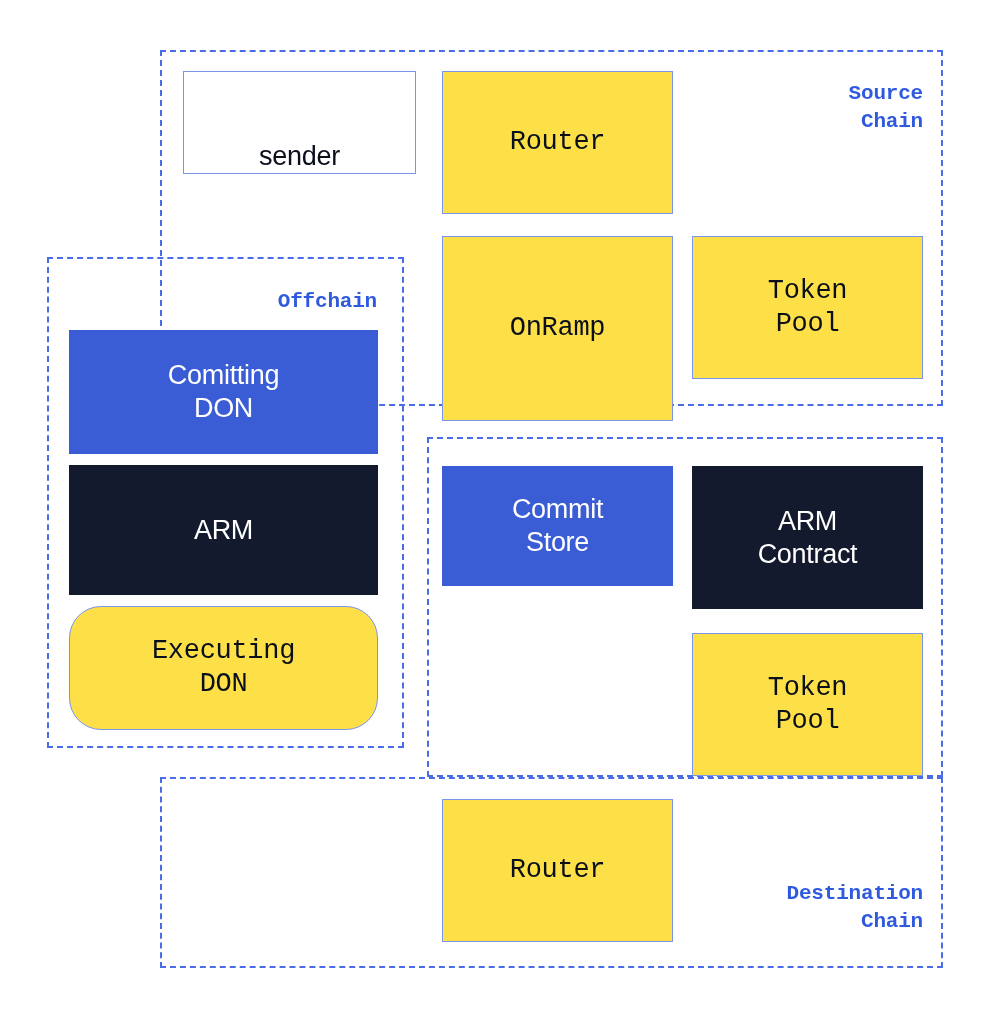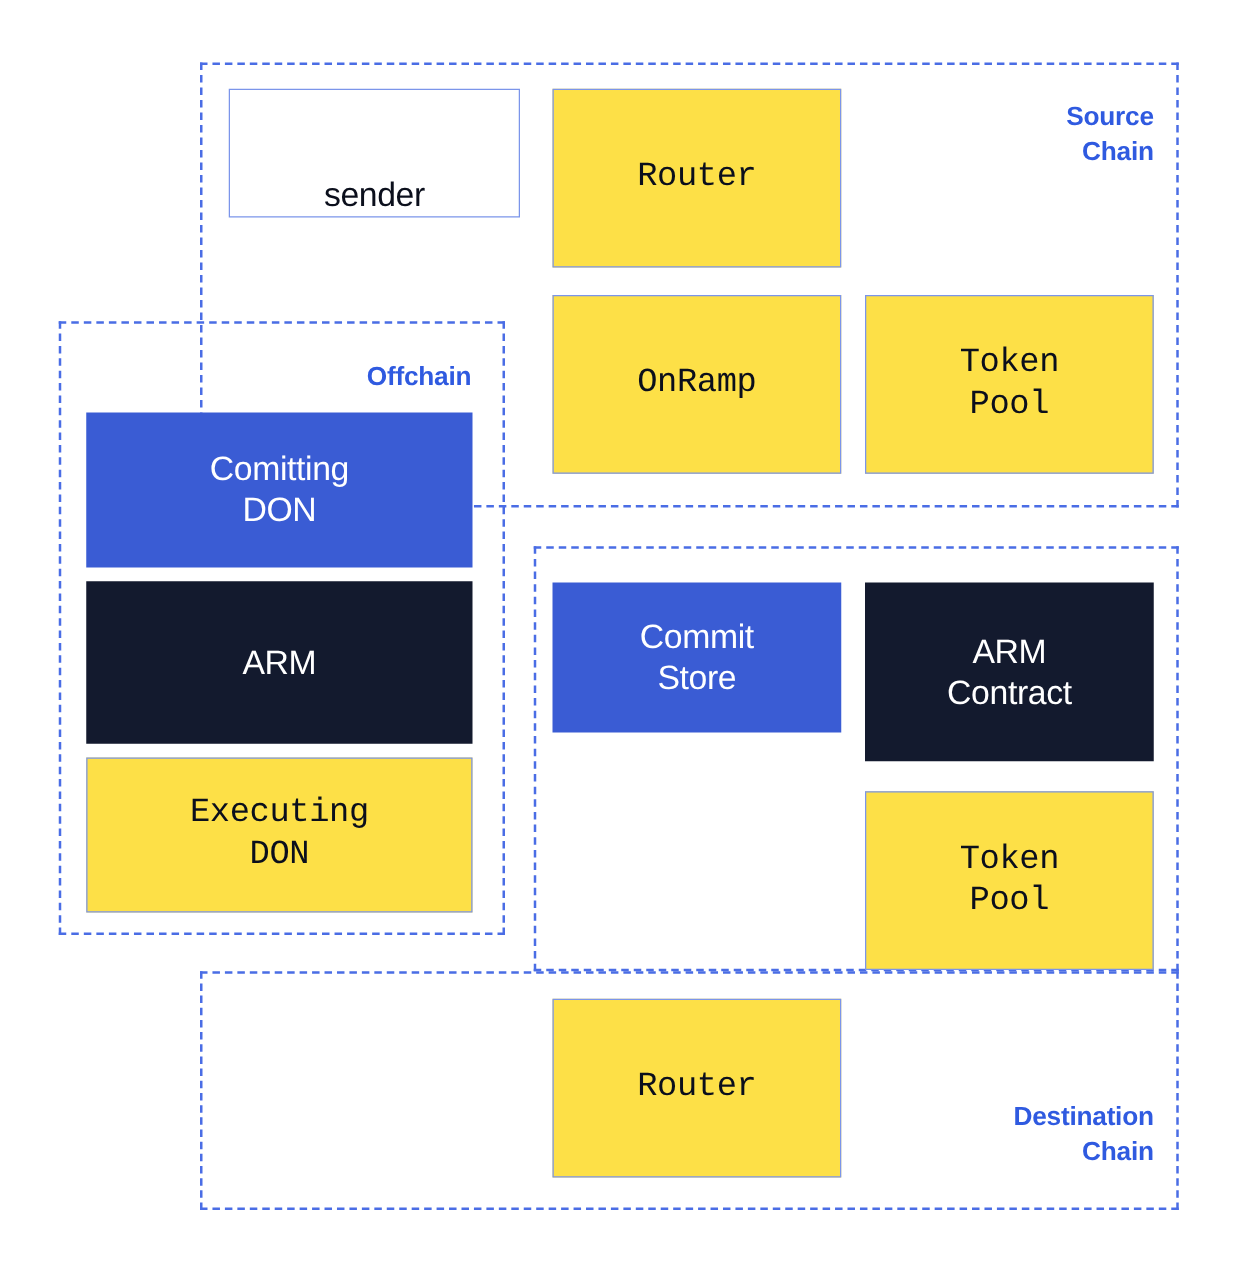--- a/index.html
+++ b/index.html
@@ -25,20 +25,21 @@
   }
   .group-label {
     position: absolute;
     color: #2f5ae0;
     font-weight: 700;
     font-size: 21px;
     line-height: 1.35;
     text-align: right;
     letter-spacing: -0.2px;
     white-space: pre-line;
+    font-family: Liberation Mono, monospace;
   }
 
   
   .node {
     position: absolute;
     display: flex;
     align-items: center;
     justify-content: center;
     text-align: center;
     font-size: 27px;
@@ -88,39 +89,39 @@
 Chain</div>
 
   <div class="node white" style="left:183px; top:71px; width:233px; height:103px;align-items:flex-end;">
     <span>sender</span>
   </div>
 
   <div class="node light" style="left:442px; top:71px; width:231px; height:143px;">
     <span>Router</span>
   </div>
 
-  <div class="node light" style="left:442px; top:236px; width:231px; height:143px;">
+  <div class="node light" style="left:442px; top:236px; width:231px; height:185px;">
     <span>OnRamp</span>
   </div>
 
   <div class="node light" style="left:692px; top:236px; width:231px; height:143px;">
     <span>Token
 Pool</span>
   </div>
 
   <div class="node blue" style="left:69px; top:330px; width:309px; height:124px;">
     <span>Comitting
 DON</span>
   </div>
 
   <div class="node navy" style="left:69px; top:465px; width:309px; height:130px;">
     <span>ARM</span>
   </div>
 
-  <div class="node light" style="left:69px; top:606px; width:309px; height:124px;">
+  <div class="node light" style="left:69px; top:606px; width:309px; height:124px;border-radius:32px;">
     <span>Executing
 DON</span>
   </div>
 
   <div class="node blue" style="left:442px; top:466px; width:231px; height:120px;">
     <span>Commit
 Store</span>
   </div>
 
   <div class="node navy" style="left:692px; top:466px; width:231px; height:143px;">

